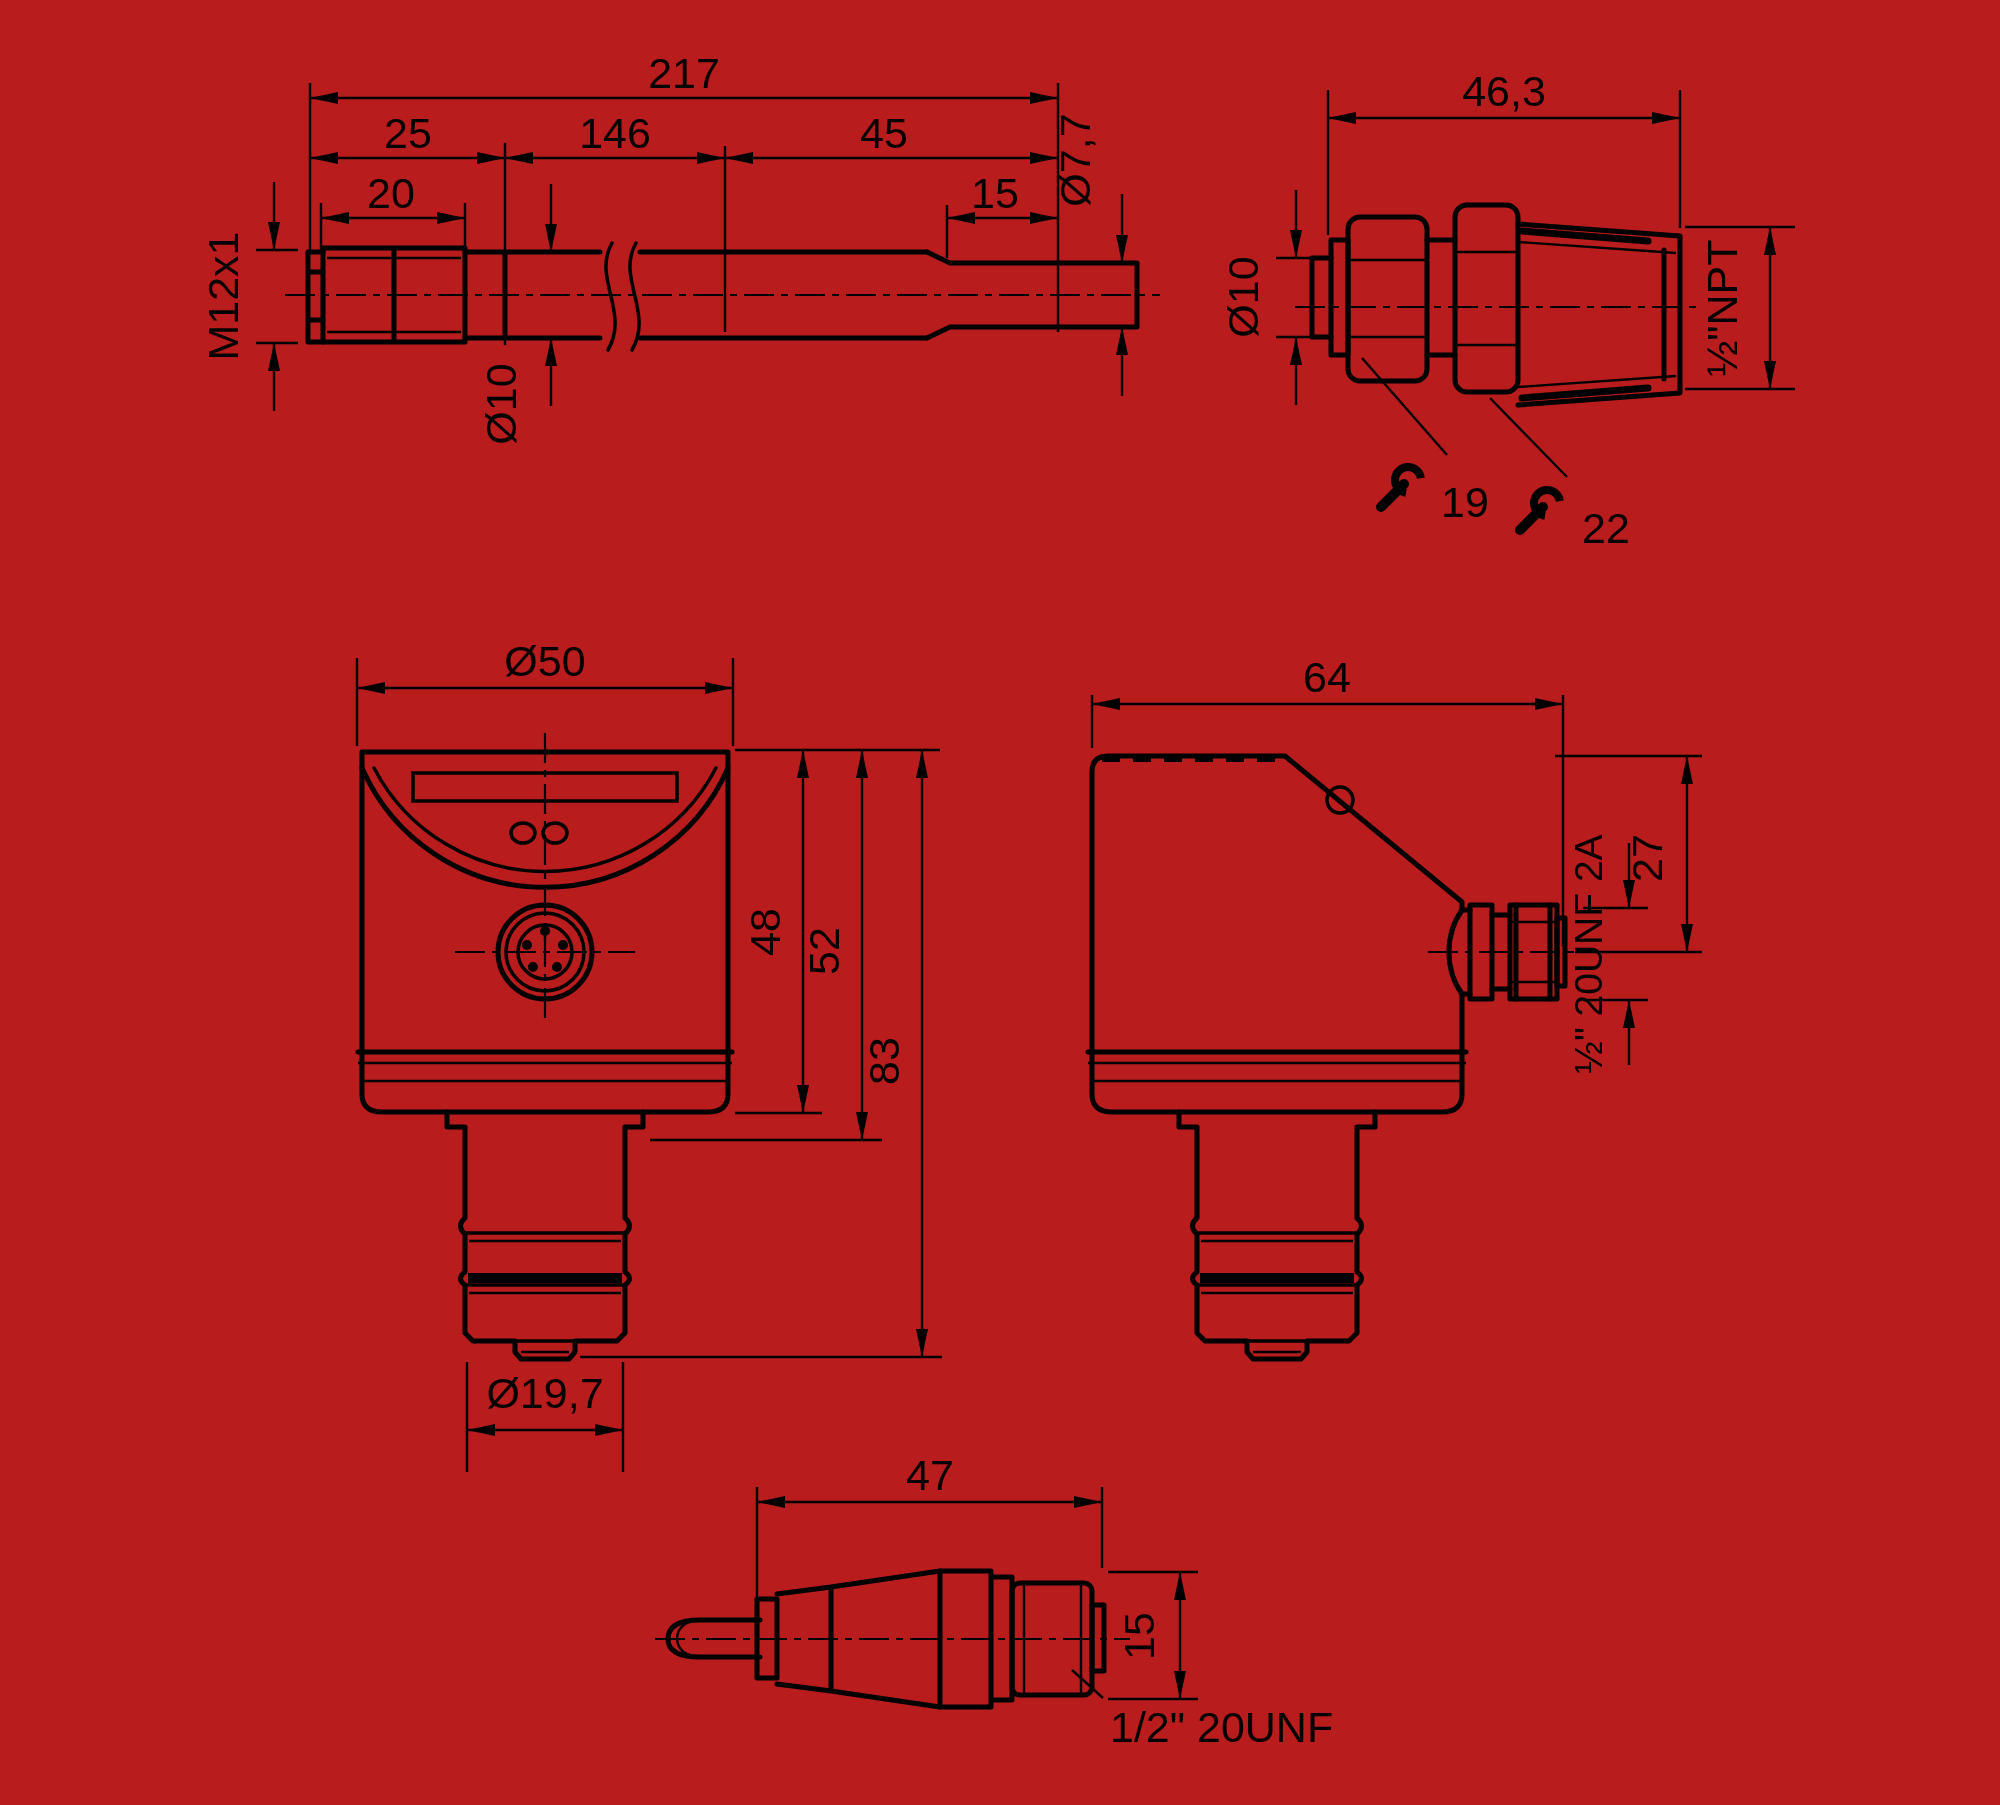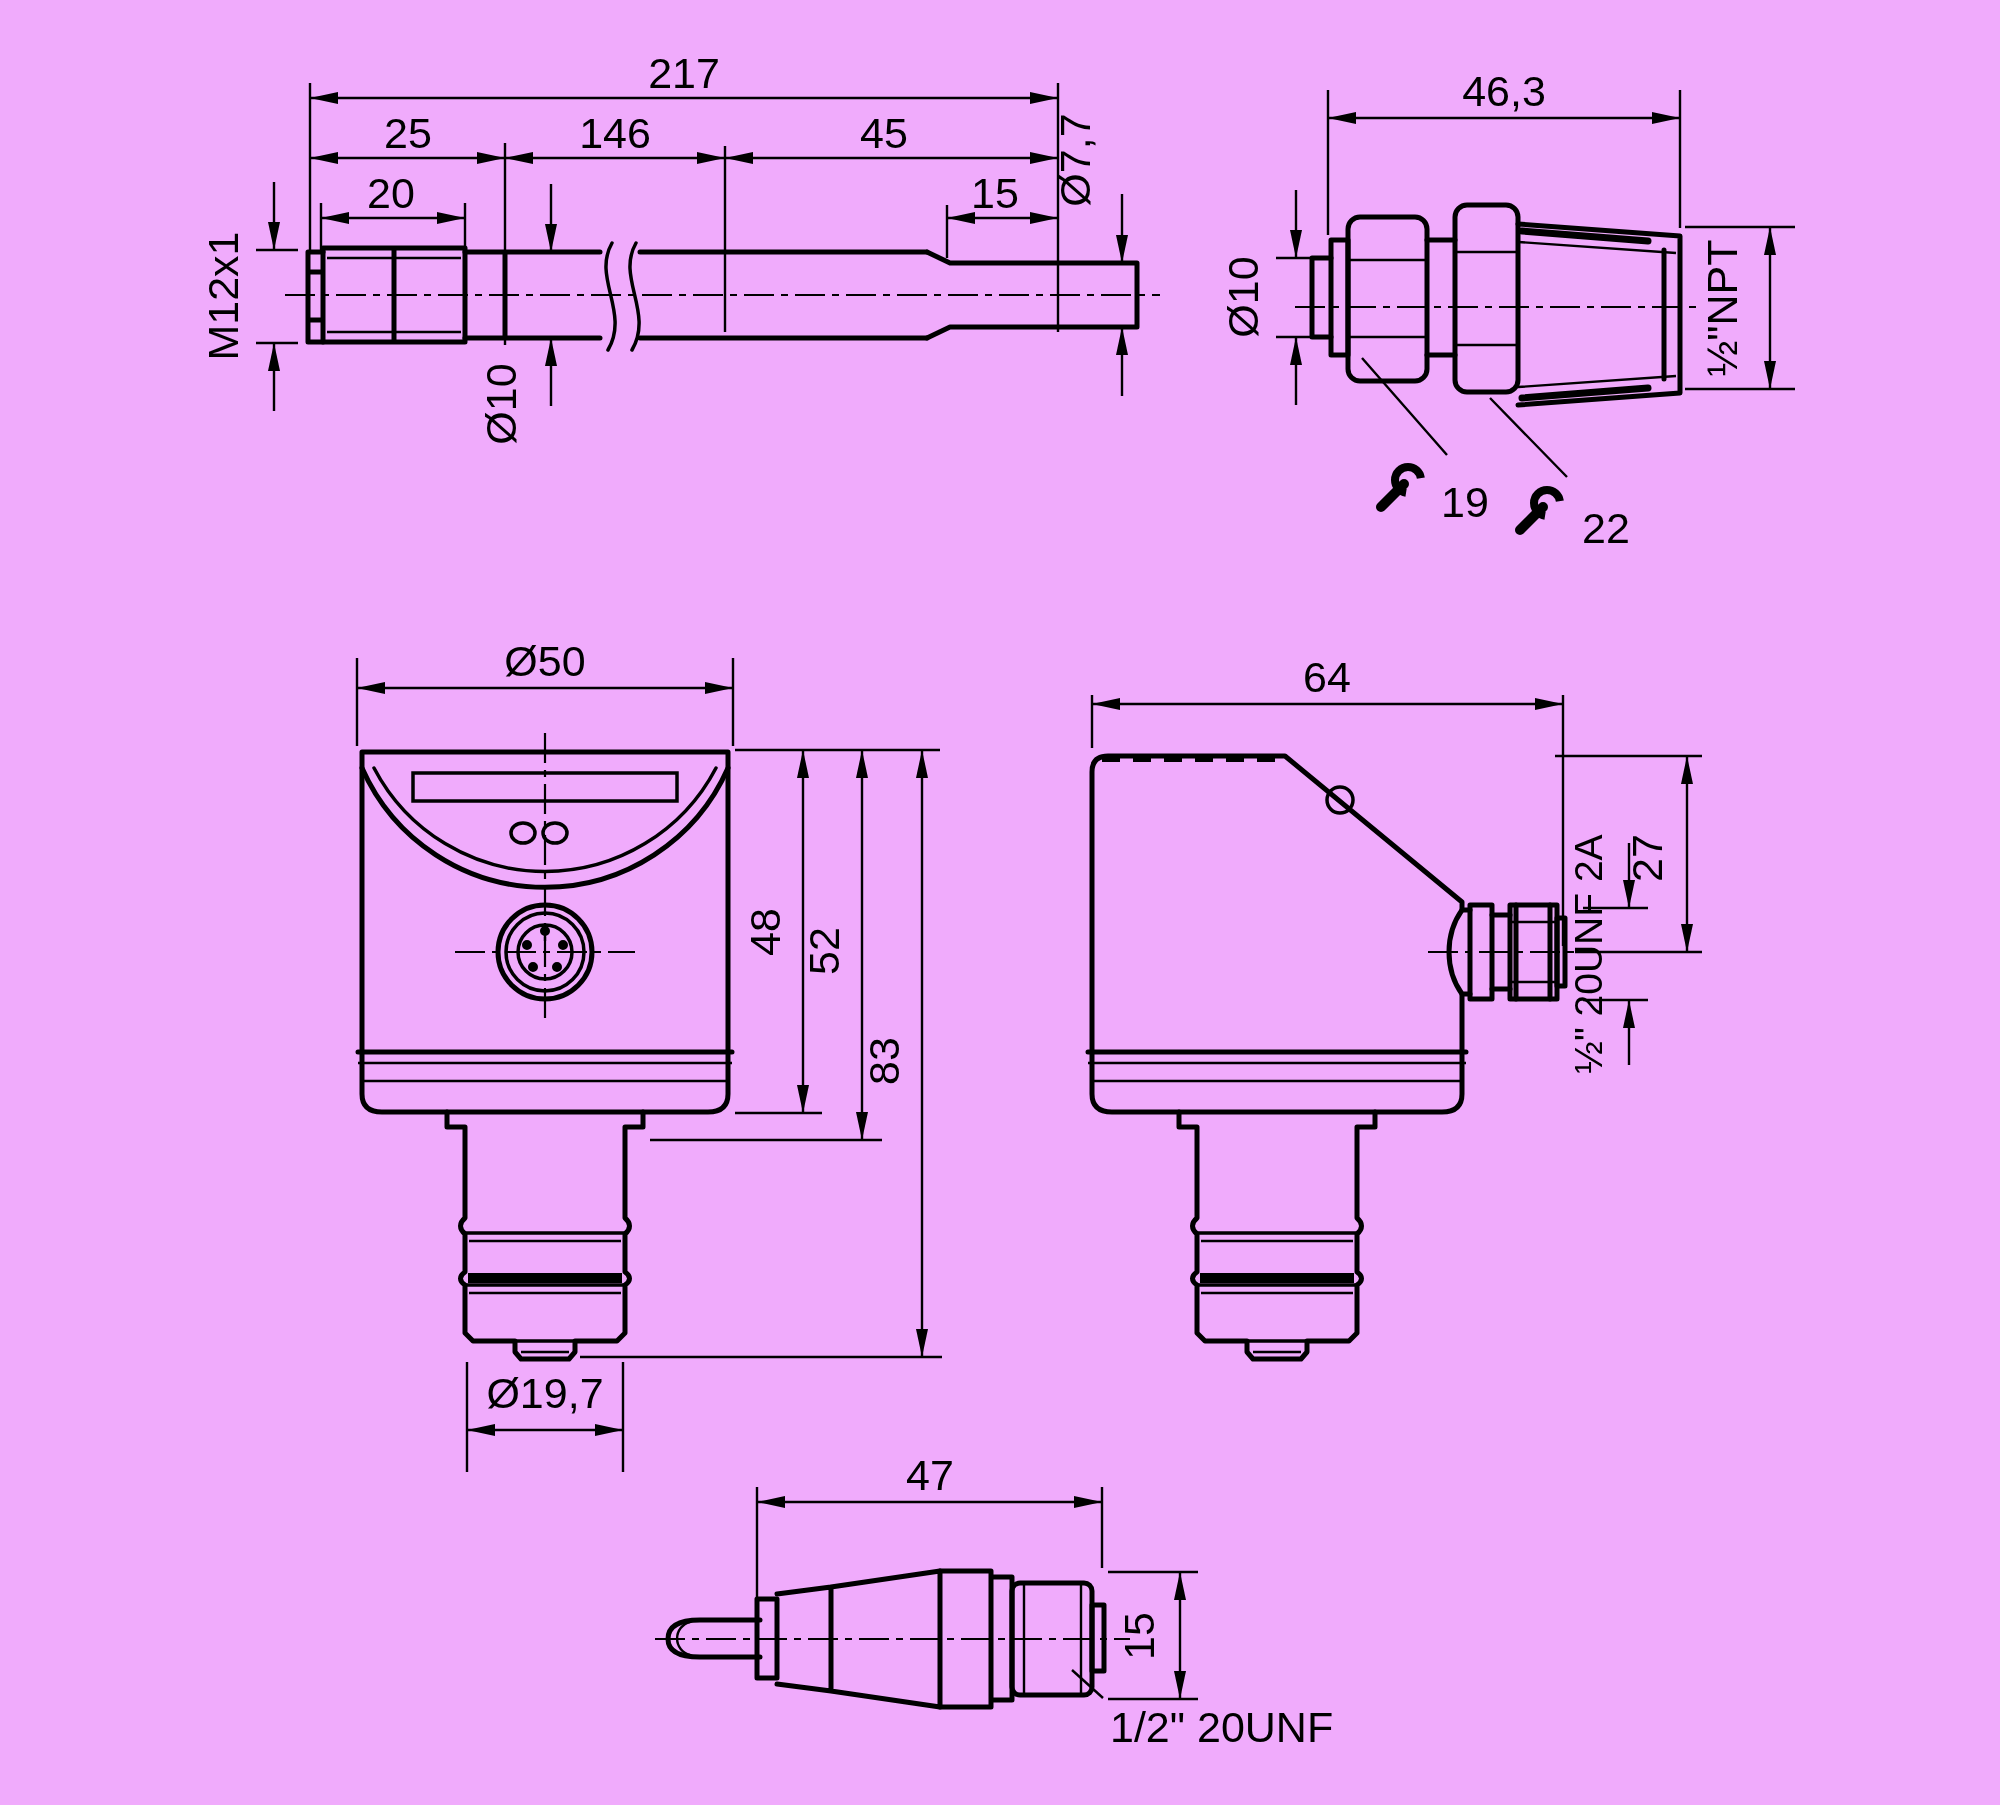--- a/index.html
+++ b/index.html
@@ -1,16 +1,16 @@
 <!DOCTYPE html>
 <html><head>
 <meta charset="utf-8">
 <style>
   html,body{margin:0;padding:0;background:#ffffff;}
-  .stage{width:2000px;height:1805px;background:#f0abfc;position:relative;}
+  .stage{width:2000px;height:1805px;background:#b91c1c;position:relative;}
   svg{display:block;}
   .thick{stroke:#000;stroke-width:5;fill:none;stroke-linecap:round;stroke-linejoin:round;}
   .med{stroke:#000;stroke-width:3.5;fill:none;stroke-linecap:round;}
   .thin{stroke:#000;stroke-width:2.4;fill:none;}
   .dim{stroke:#000;stroke-width:2.4;fill:none;}
   .cl{stroke:#000;stroke-width:2.2;fill:none;stroke-dasharray:30 7 7 7;}
   .knurl{stroke:#000;stroke-width:6;fill:none;stroke-dasharray:18 13;}
   .fillb{fill:#000;stroke:none;}
   .t{font-family:"Liberation Sans",sans-serif;font-size:43px;fill:#000;}
   .ts{font-family:"Liberation Sans",sans-serif;font-size:39px;fill:#000;}

